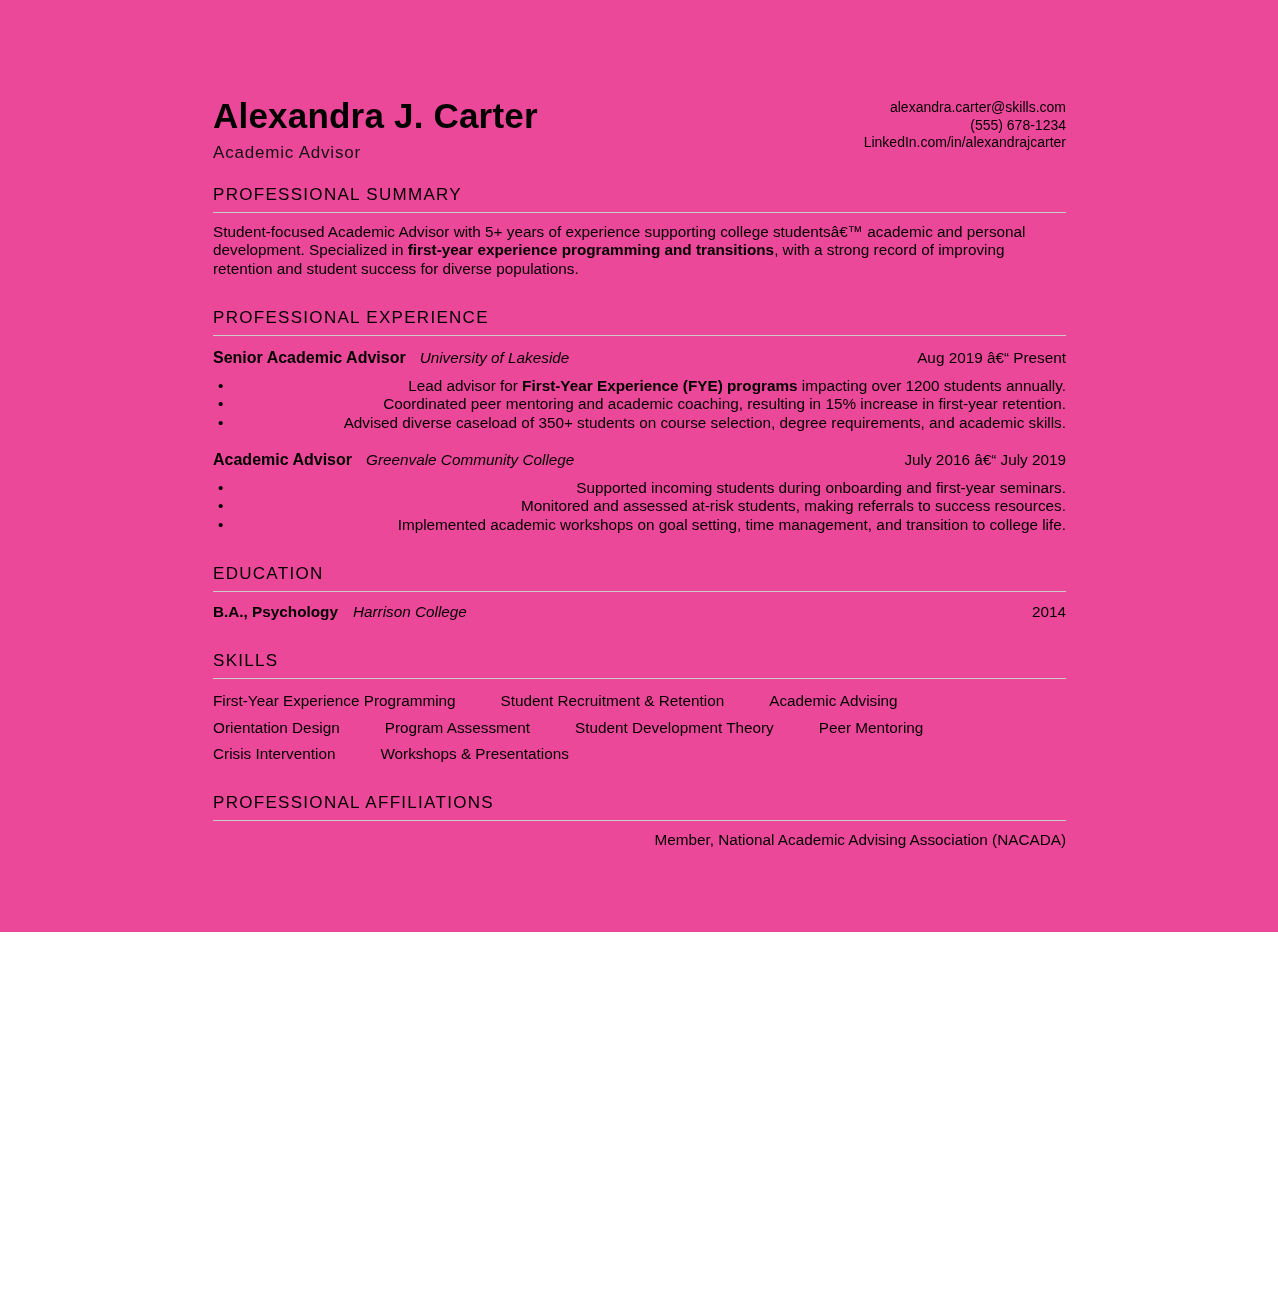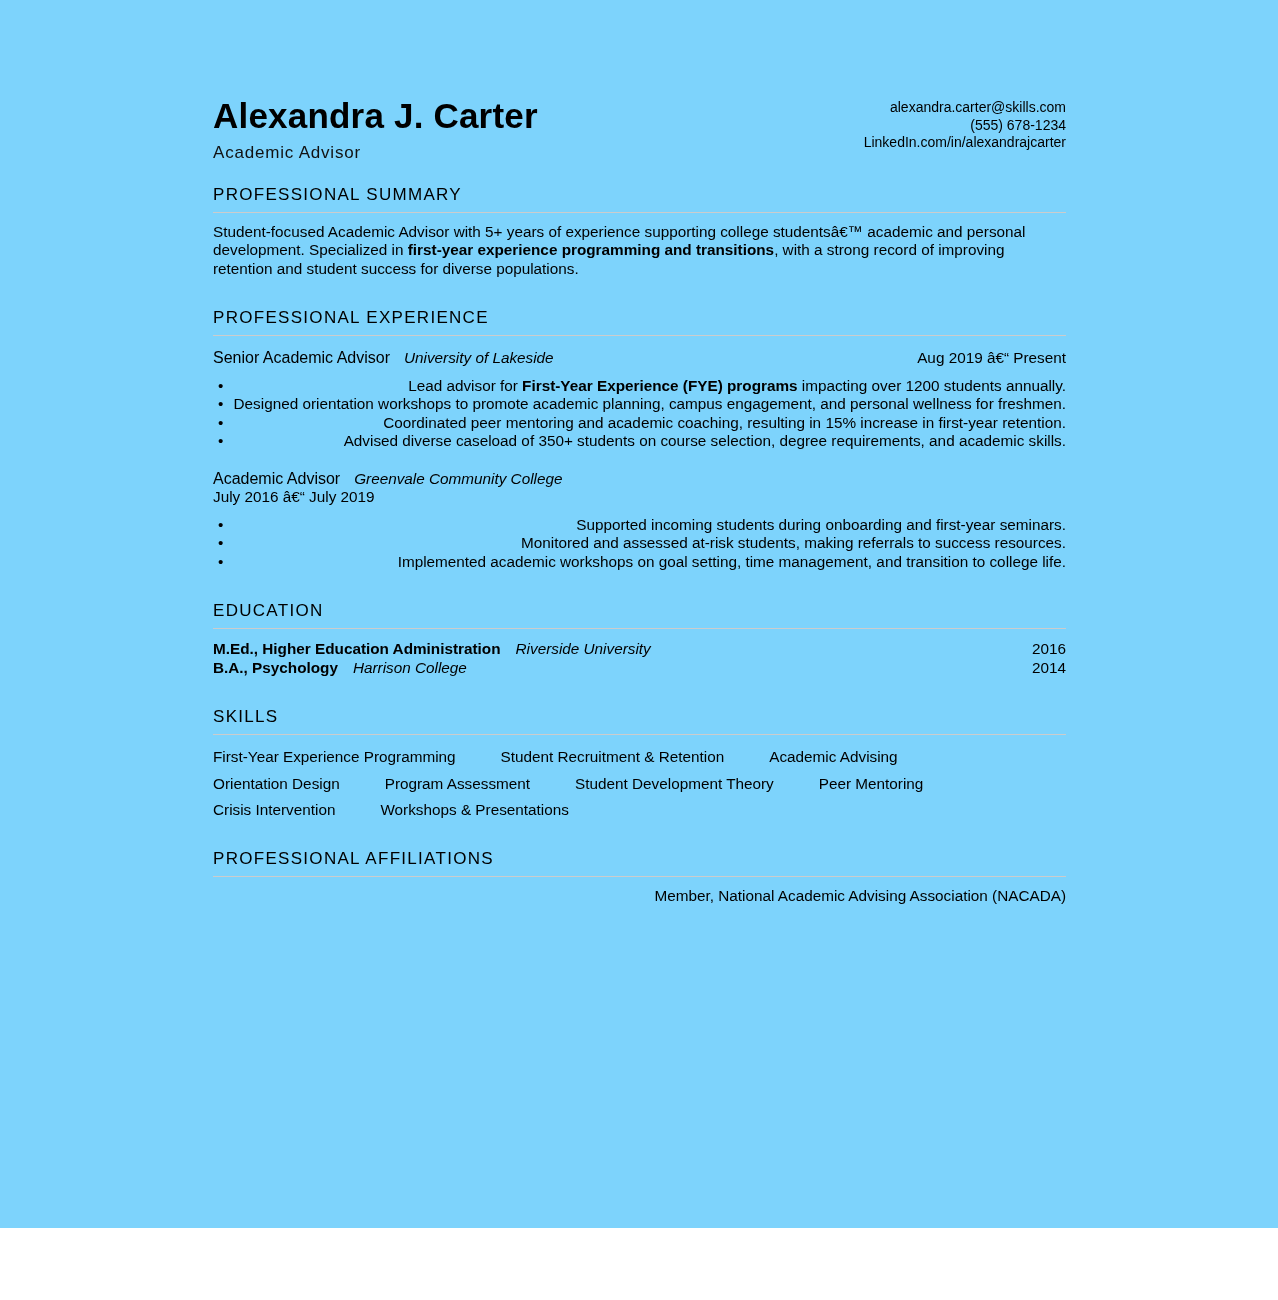--- a/index.html
+++ b/index.html
@@ -3,24 +3,24 @@
 <meta charset="utf-8">
 <style>
   html, body {
     margin: 0;
     padding: 0;
     background: #ffffff;
   }
   .page {
     position: relative;
     width: 1278px;
-    height: 1228px;
+    height: 932px;
     box-sizing: border-box;
     padding: 97px 212px 16px 213px;
-    background: #7dd3fc;
+    background: #ec4899;
     font-family: "Liberation Sans", "DejaVu Sans", sans-serif;
     color: #000000;
     font-size: 15.3px;
     line-height: 18.5px;
   }
 
   
   .header {
     display: flex;
     justify-content: space-between;
@@ -69,24 +69,23 @@
 
   
   .job-header {
     display: flex;
     justify-content: space-between;
     align-items: baseline;
     margin-top: 13px;
   }
   .job-header.second {
     margin-top: 19px;
-    flex-direction: column;
   }
   .job-title {
-    font-weight: normal;
+    font-weight: bold;
     font-size: 16px;
   }
   .job-company {
     font-style: italic;
     margin-left: 14px;
   }
   .job-dates {
     white-space: nowrap;
   }
   .bullets {
@@ -166,21 +165,20 @@
 
   <div>
     <div class="job-header">
       <div>
         <span class="job-title">Senior Academic Advisor</span><span class="job-company">University of Lakeside</span>
       </div>
       <span class="job-dates">Aug 2019 â€“ Present</span>
     </div>
     <ul class="bullets">
       <li><span>Lead advisor for </span><span class="em-link">First-Year Experience (FYE) programs</span><span> impacting over 1200 students annually.</span></li>
-      <li>Designed orientation workshops to promote academic planning, campus engagement, and personal wellness for freshmen.</li>
       <li>Coordinated peer mentoring and academic coaching, resulting in 15% increase in first-year retention.</li>
       <li>Advised diverse caseload of 350+ students on course selection, degree requirements, and academic skills.</li>
     </ul>
   </div>
 
   <div>
     <div class="job-header second">
       <div>
         <span class="job-title">Academic Advisor</span><span class="job-company">Greenvale Community College</span>
       </div>
@@ -188,26 +186,20 @@
     </div>
     <ul class="bullets">
       <li>Supported incoming students during onboarding and first-year seminars.</li>
       <li>Monitored and assessed at-risk students, making referrals to success resources.</li>
       <li>Implemented academic workshops on goal setting, time management, and transition to college life.</li>
     </ul>
   </div>
 
   <h2 class="section-heading">EDUCATION</h2>
   <div class="ed-rows">
-    <div class="ed-row">
-      <div>
-        <span class="ed-degree">M.Ed., Higher Education Administration</span><span class="ed-school">Riverside University</span>
-      </div>
-      <span class="ed-year">2016</span>
-    </div>
     <div class="ed-row">
       <div>
         <span class="ed-degree">B.A., Psychology</span><span class="ed-school">Harrison College</span>
       </div>
       <span class="ed-year">2014</span>
     </div>
   </div>
 
   <h2 class="section-heading">SKILLS</h2>
   <div class="skills-list">

